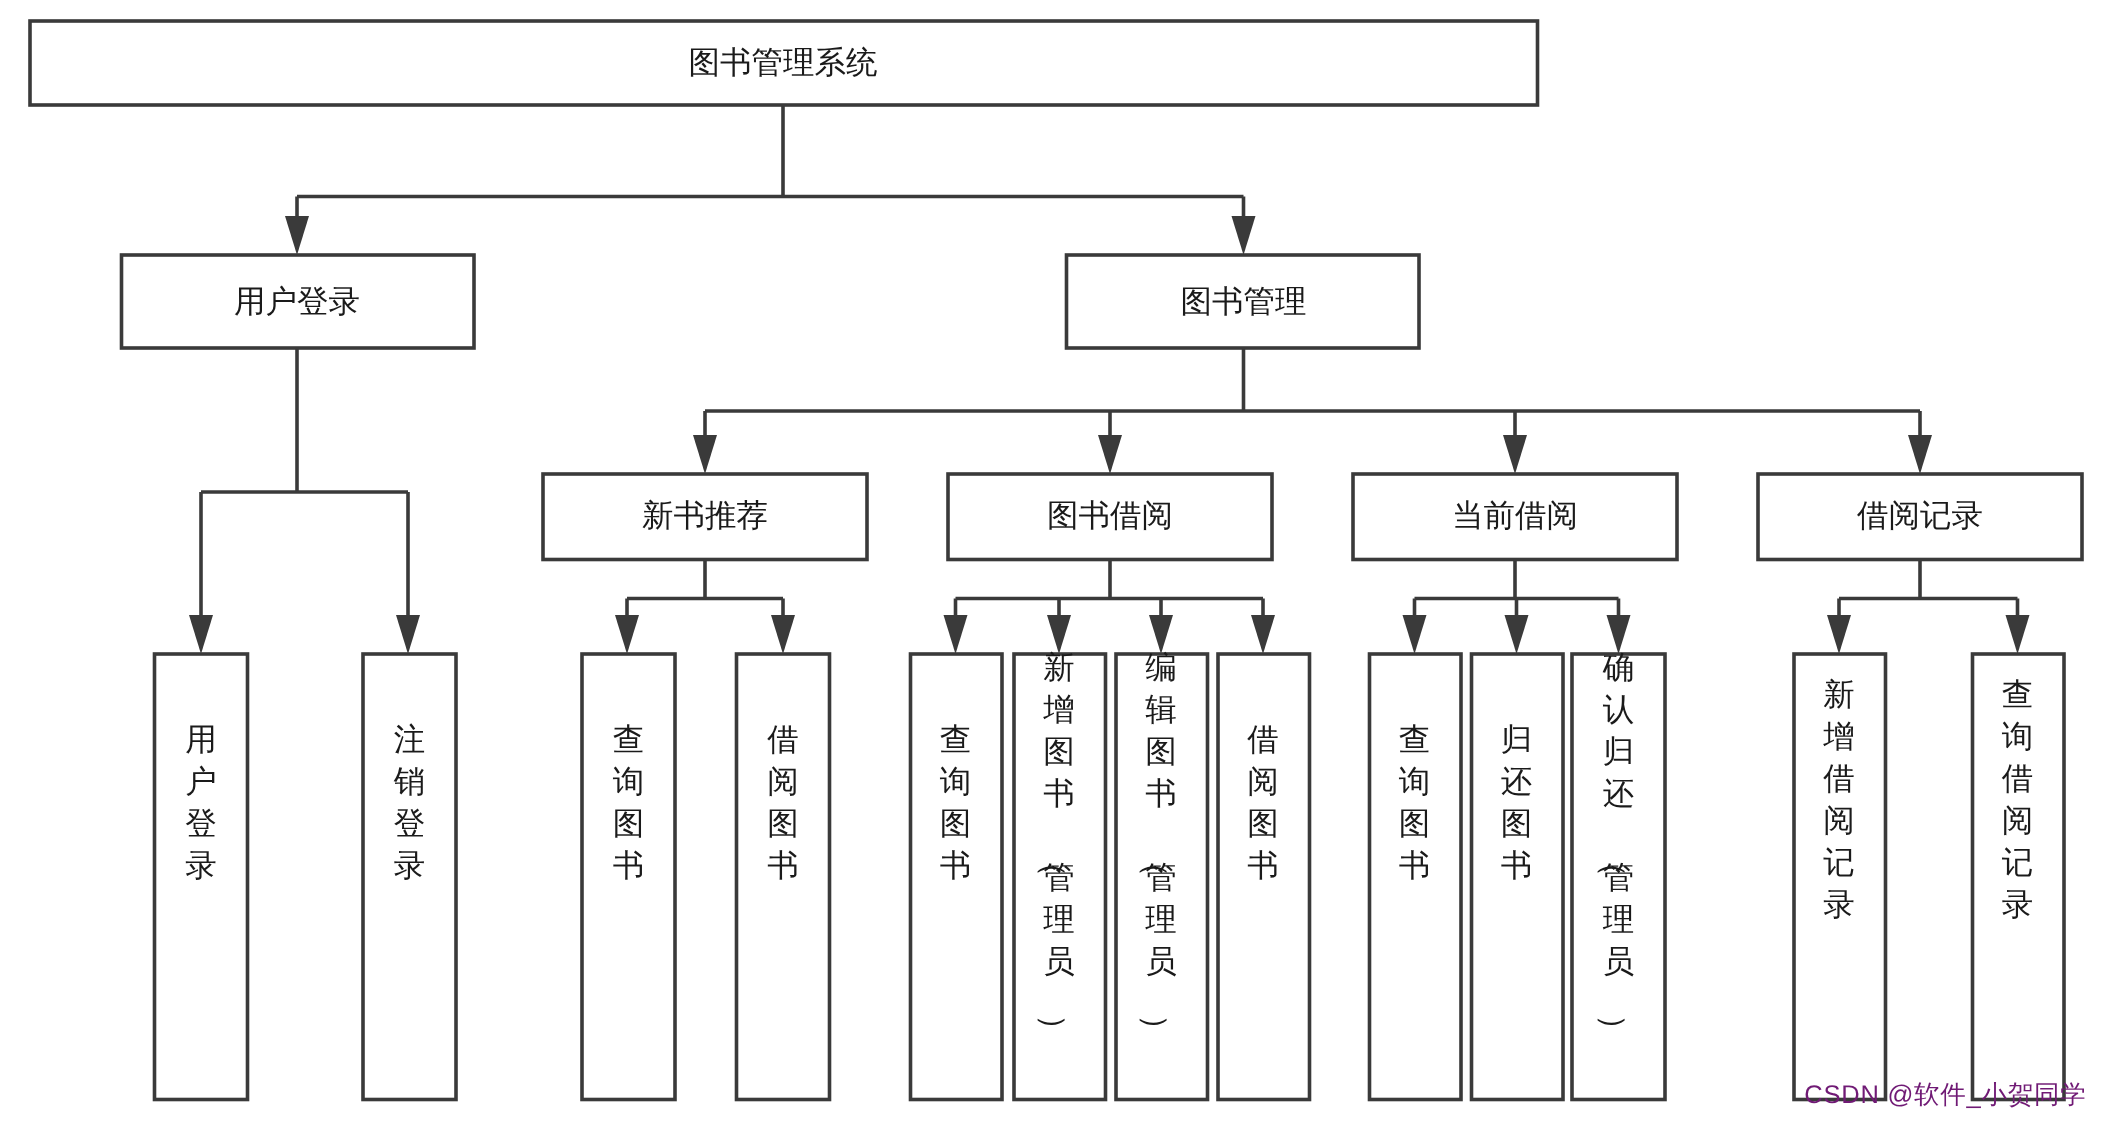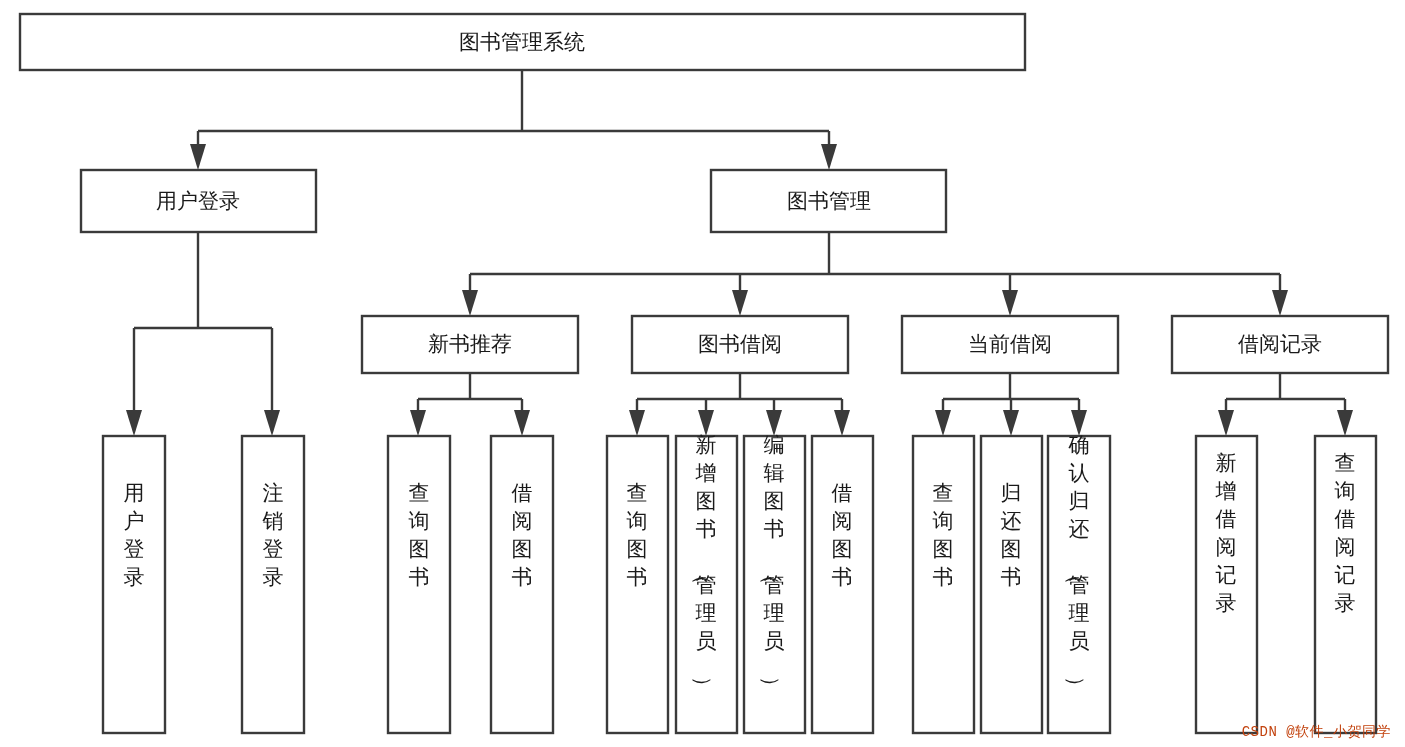--- a/index.html
+++ b/index.html
@@ -53,23 +53,23 @@
     stroke-linecap: butt;
   }
   .arrow-head {
     fill: #3a3a3a;
     stroke: none;
   }
   .watermark {
     position: absolute;
     right: 14px;
     bottom: 6px;
-    color: #c2410c;
-    font-size: 14px;
-    font-family: Liberation Mono, monospace;
+    color: #701a75;
+    font-size: 17px;
+    font-family: Liberation Sans, sans-serif;
     white-space: nowrap;
     letter-spacing: 0.5px;
     pointer-events: none;
   }
 </style>
 </head>
 <body>
 
 <div id="diagram-root">
 

